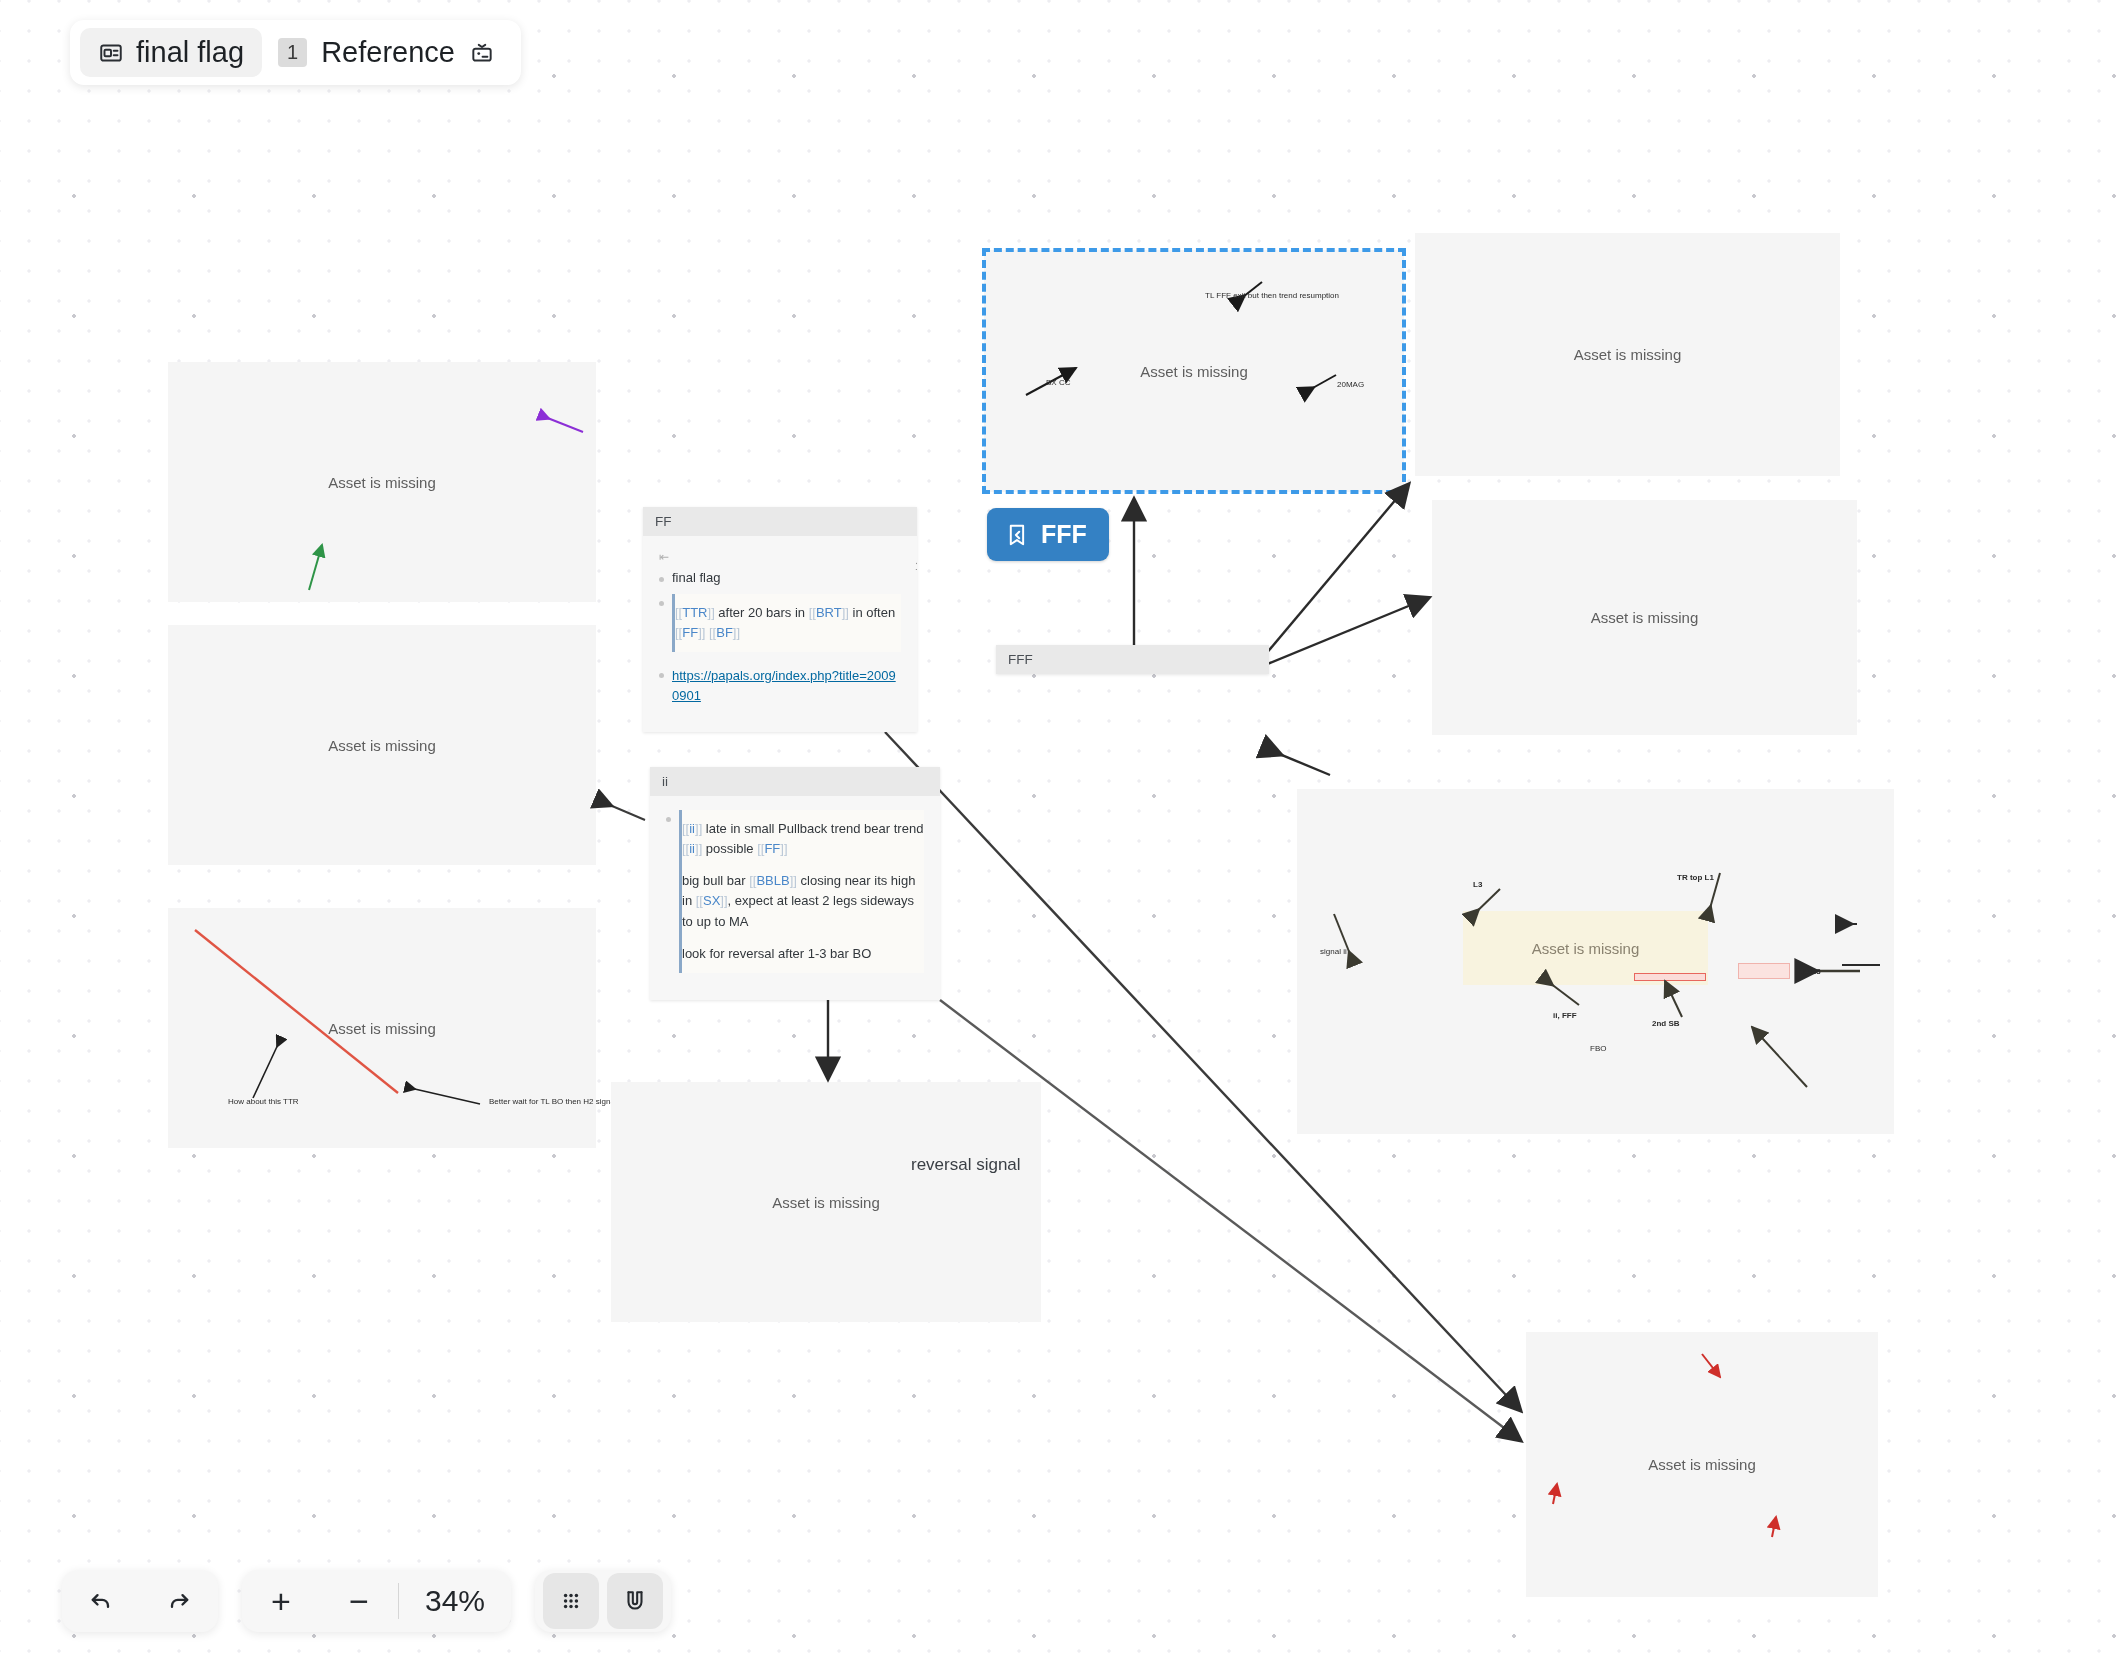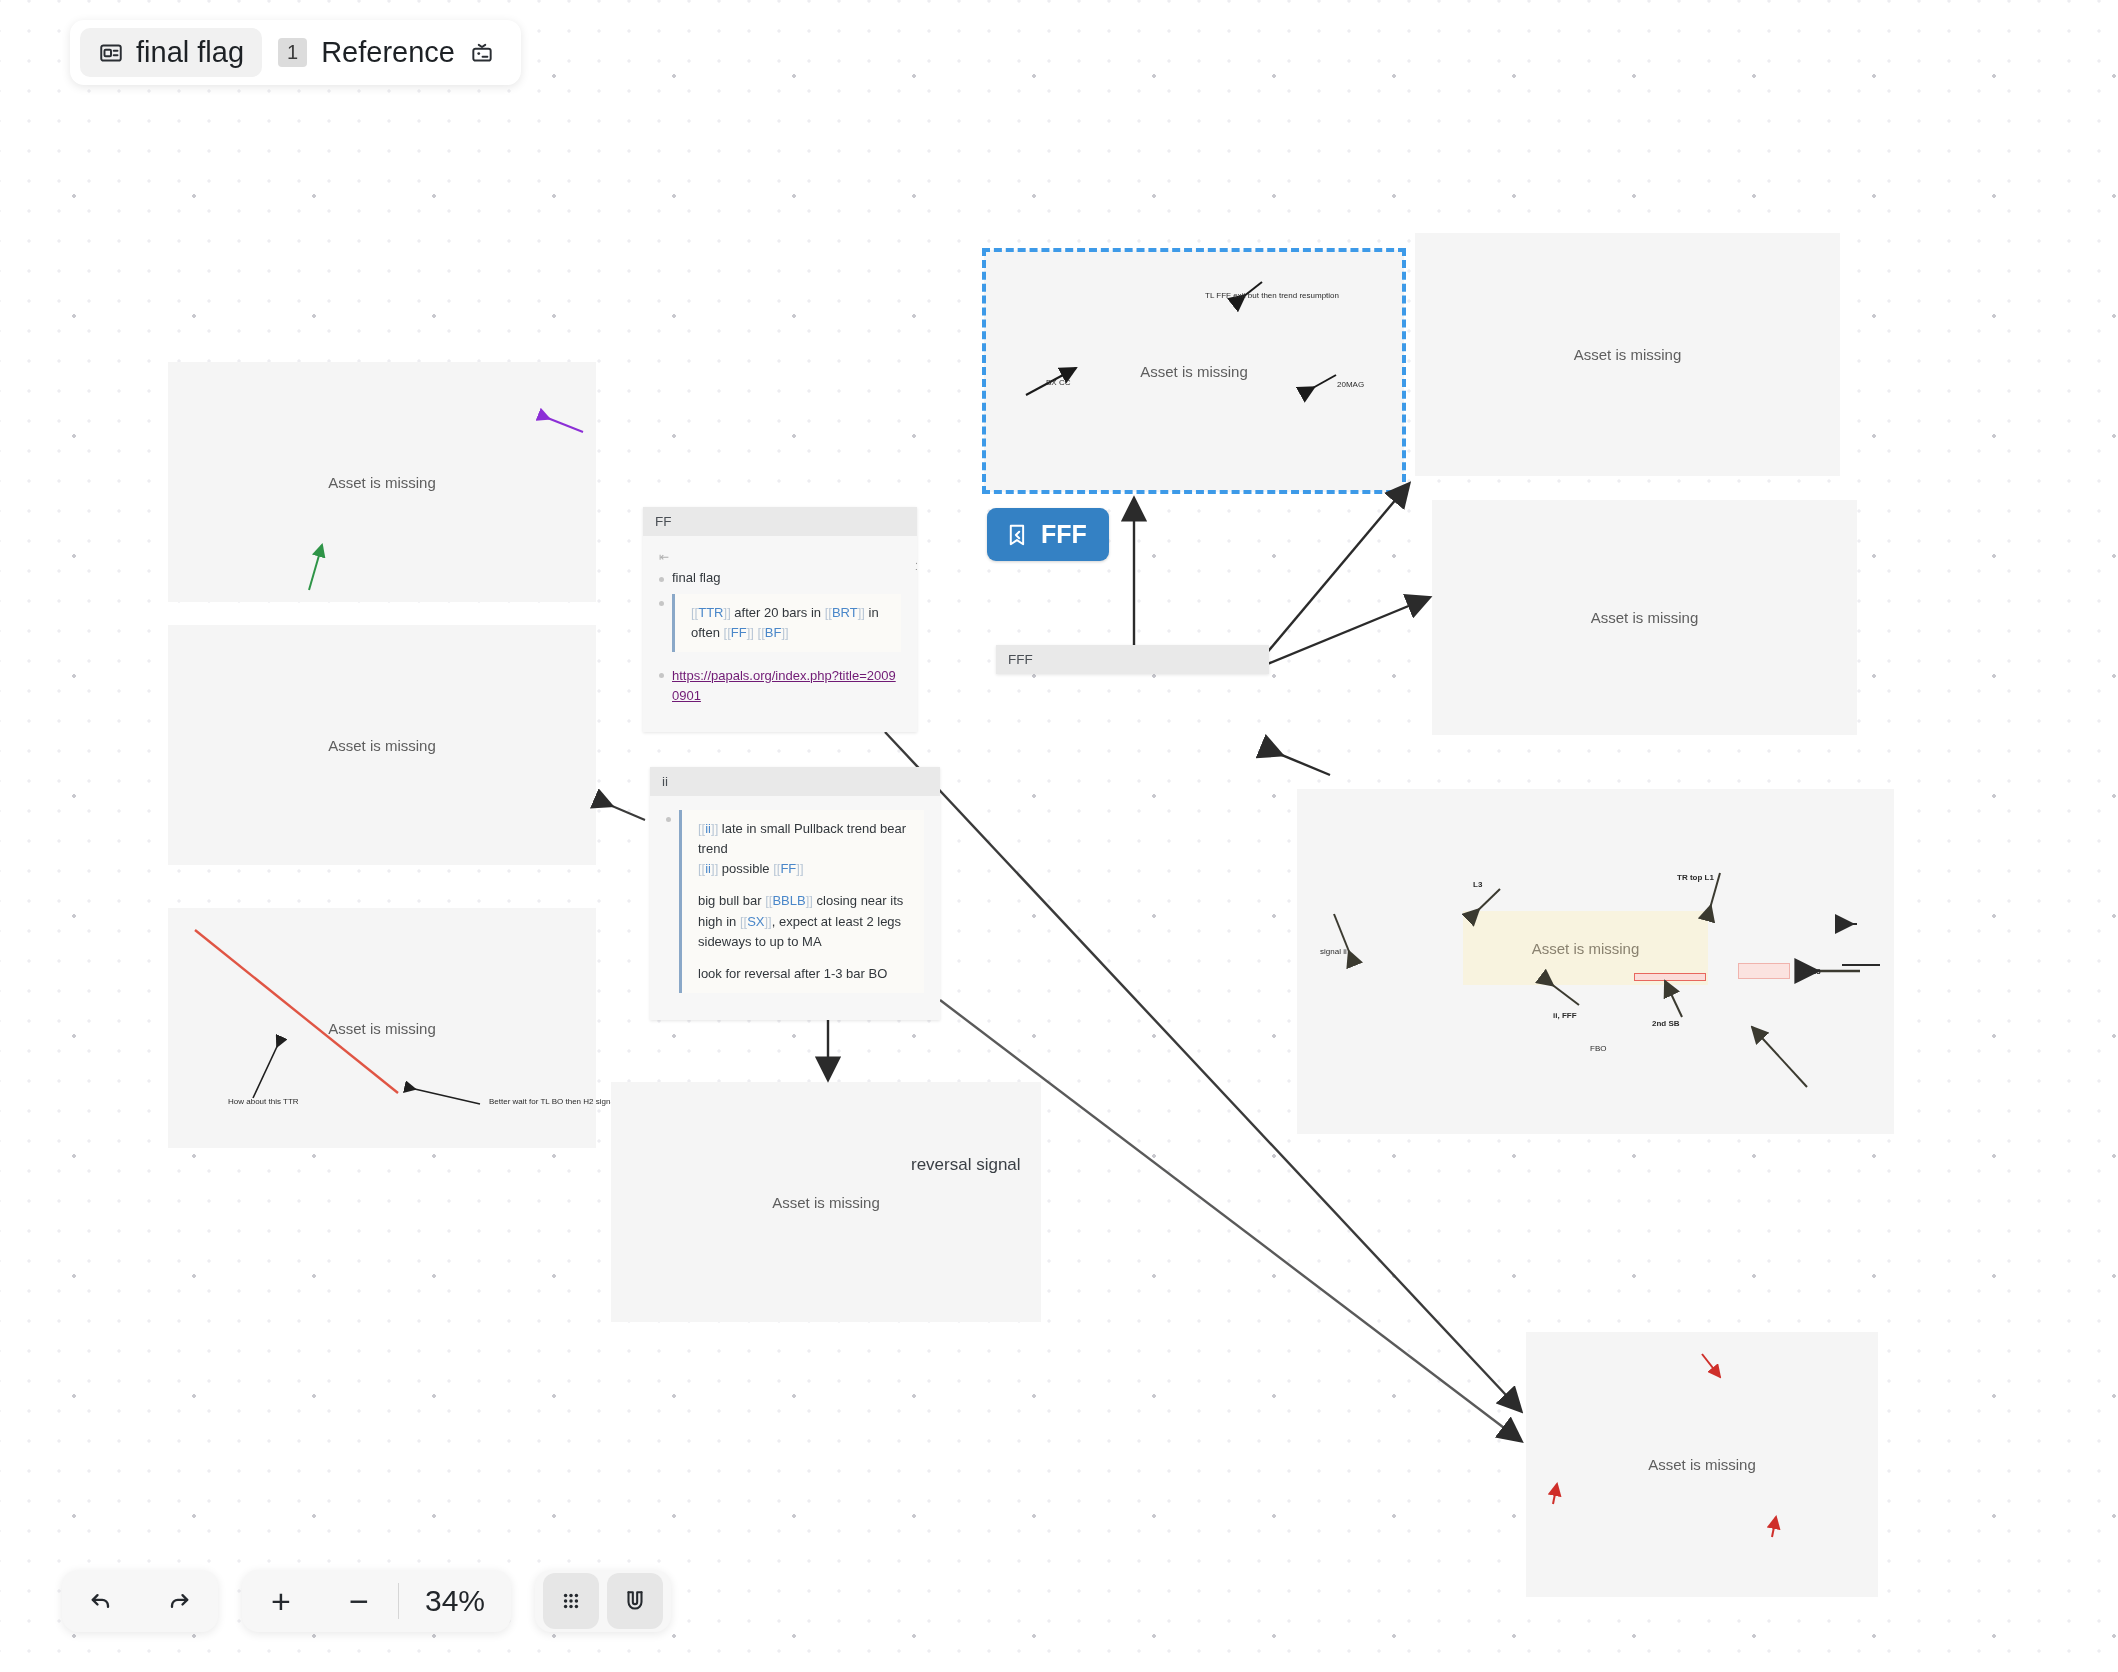--- a/index.html
+++ b/index.html
@@ -51,27 +51,27 @@
     padding:7px 12px;
     font-size:13.5px;
     color:#4a4f55;
   }
   .note-body{ padding:14px 16px 18px 16px; position:relative;}
   .bullet-row{ display:flex; gap:8px; align-items:flex-start; margin-bottom:9px;}
   .dot{ width:5px;height:5px;border-radius:50%;background:#c6c6c6;margin-top:7px;flex:0 0 5px;}
   .quote{
     border-left:3px solid #8aa8c8;
     background:#fbfaf7;
-    padding:9px 16px;
+    padding:9px 0;
     line-height:1.55;
     flex:1;
   }
   .tag{ color:#4a87c9; }
   .brk{ color:#b9c7d6; }
-  .lnk{ color:#701a75; text-decoration:underline; line-height:1.5; }
+  .lnk{ color:#0369a1; text-decoration:underline; line-height:1.5; }
   .ctr{ position:absolute; right:12px; font-size:11px; color:#7b7b7b;}
   .caret{ color:#b0b0b0; font-size:12px; margin-bottom:6px; display:block;}
   .empty-bar{ border-left:3px solid #d8d8d8; height:30px; margin:6px 0 0 13px;}
 
   
   .chip{
     position:absolute;
     background:#3481c4;
     color:#fff;
     border-radius:9px;

